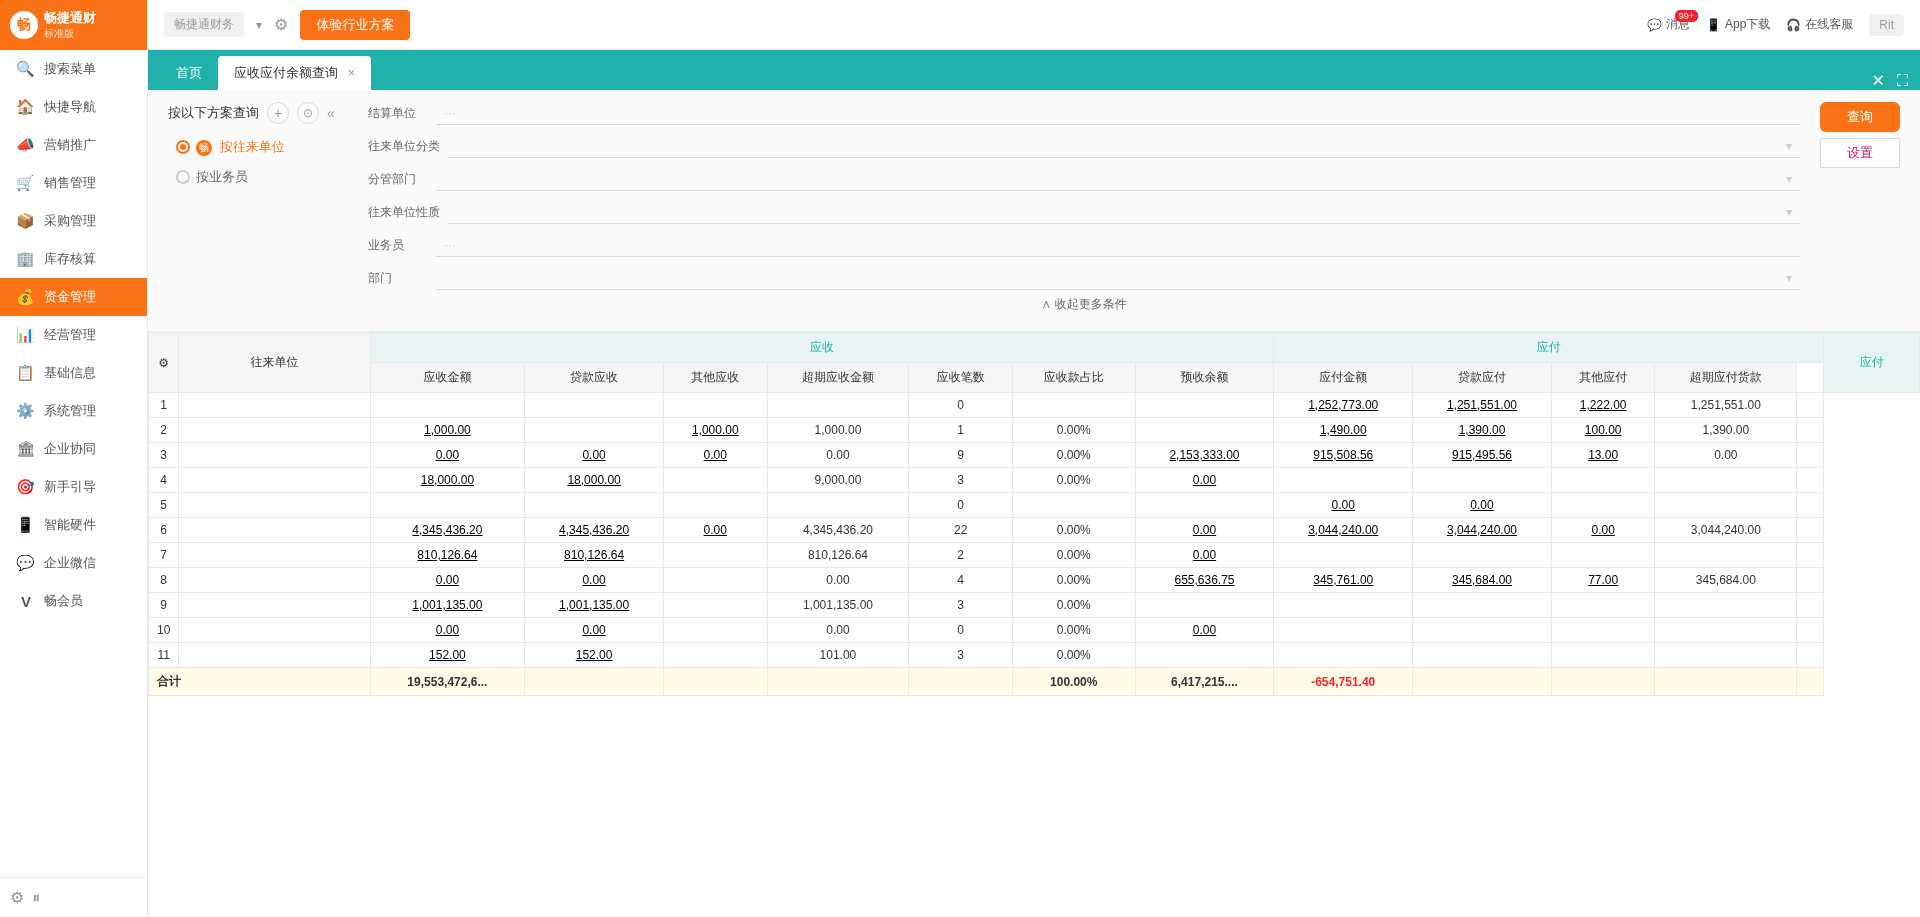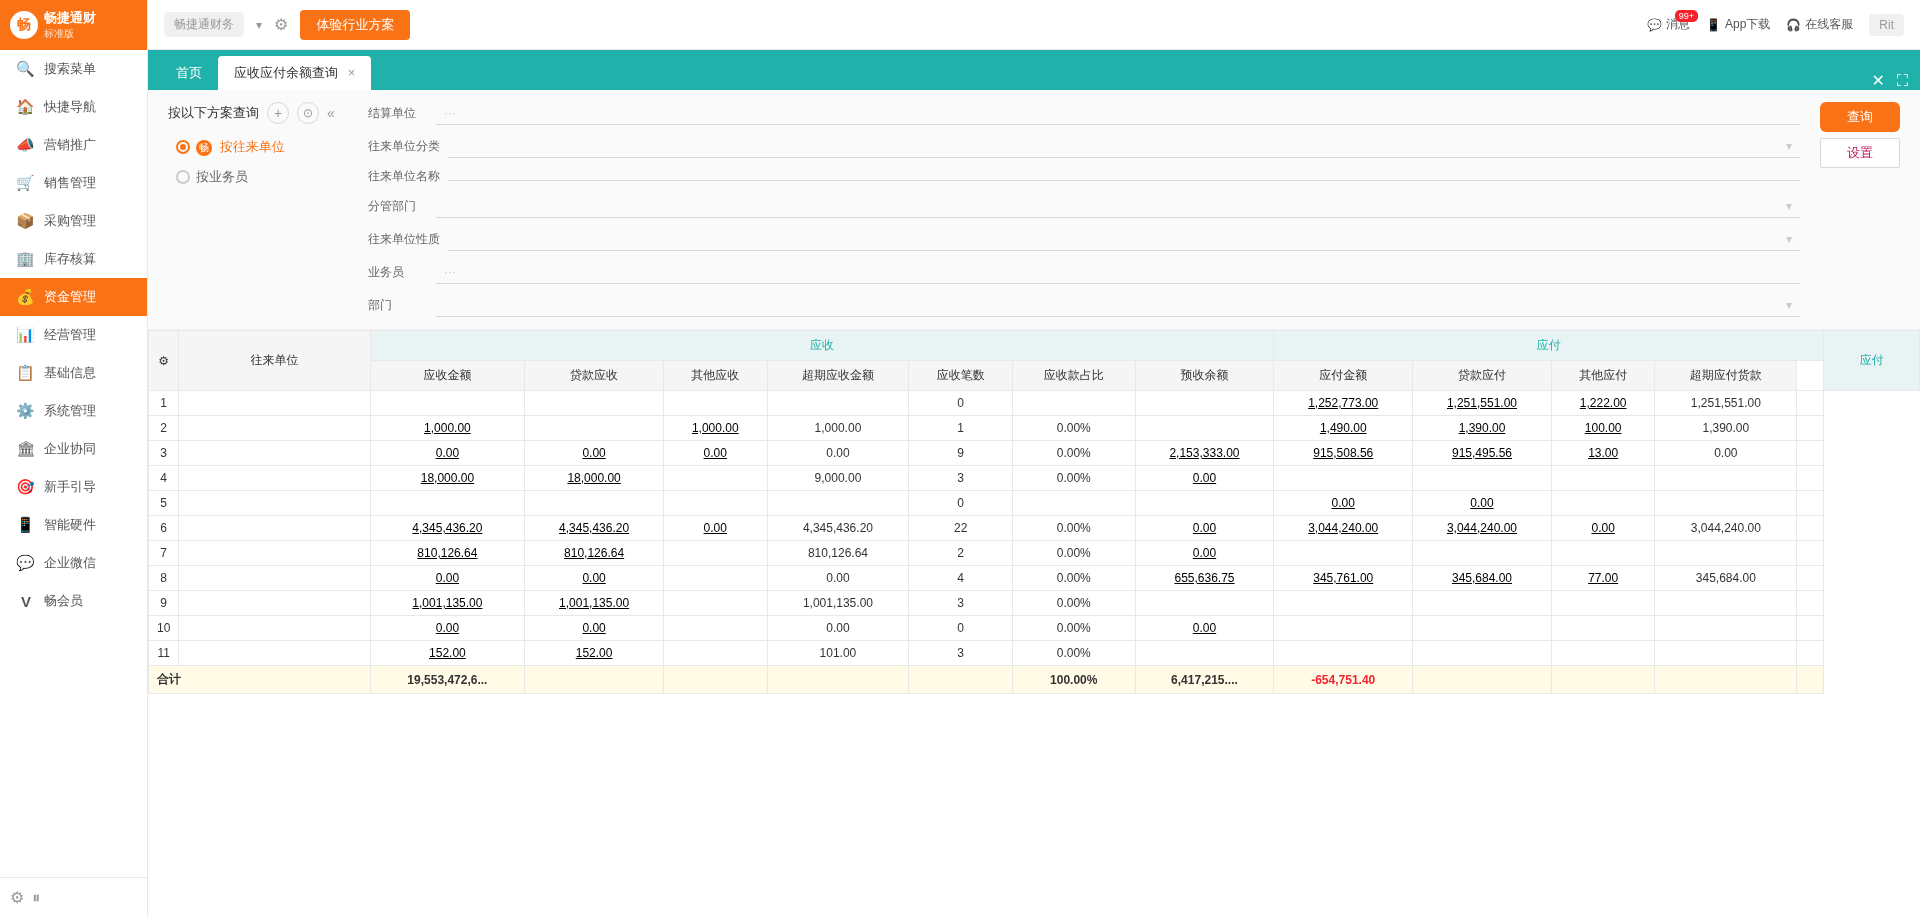--- a/index.html
+++ b/index.html
@@ -252,24 +252,20 @@
                 <div class="filter-field-input">
                   <span style="color:#ccc;">···</span>
                 </div>
               </div>
               <div class="filter-field">
                 <span class="filter-field-label">往来单位分类</span>
                 <div class="filter-field-input" style="justify-content:flex-end;">
                   <span style="color:#ccc;">▾</span>
                 </div>
               </div>
-              <div class="filter-field">
-                <span class="filter-field-label">往来单位名称</span>
-                <div class="filter-field-input"></div>
-              </div>
 
               <div class="filter-field">
                 <span class="filter-field-label">分管部门</span>
                 <div class="filter-field-input" style="justify-content:flex-end;">
                   <span style="color:#ccc;">▾</span>
                 </div>
               </div>
               <div class="filter-field">
                 <span class="filter-field-label">往来单位性质</span>
                 <div class="filter-field-input" style="justify-content:flex-end;">
@@ -282,20 +278,24 @@
                   <span style="color:#ccc;">···</span>
                 </div>
               </div>
 
               <div class="filter-field">
                 <span class="filter-field-label">部门</span>
                 <div class="filter-field-input" style="justify-content:flex-end;">
                   <span style="color:#ccc;">▾</span>
                 </div>
               </div>
+            </div>
+            <div class="filter-collapse-more">
+              <span>∧</span>
+              <span>收起更多条件</span>
             </div>
           </div>
 
           <div class="filter-button-col">
             <button class="query-btn">查询</button>
             <button class="set-btn">设置</button>
           </div>
 
         </div>
       </div>

